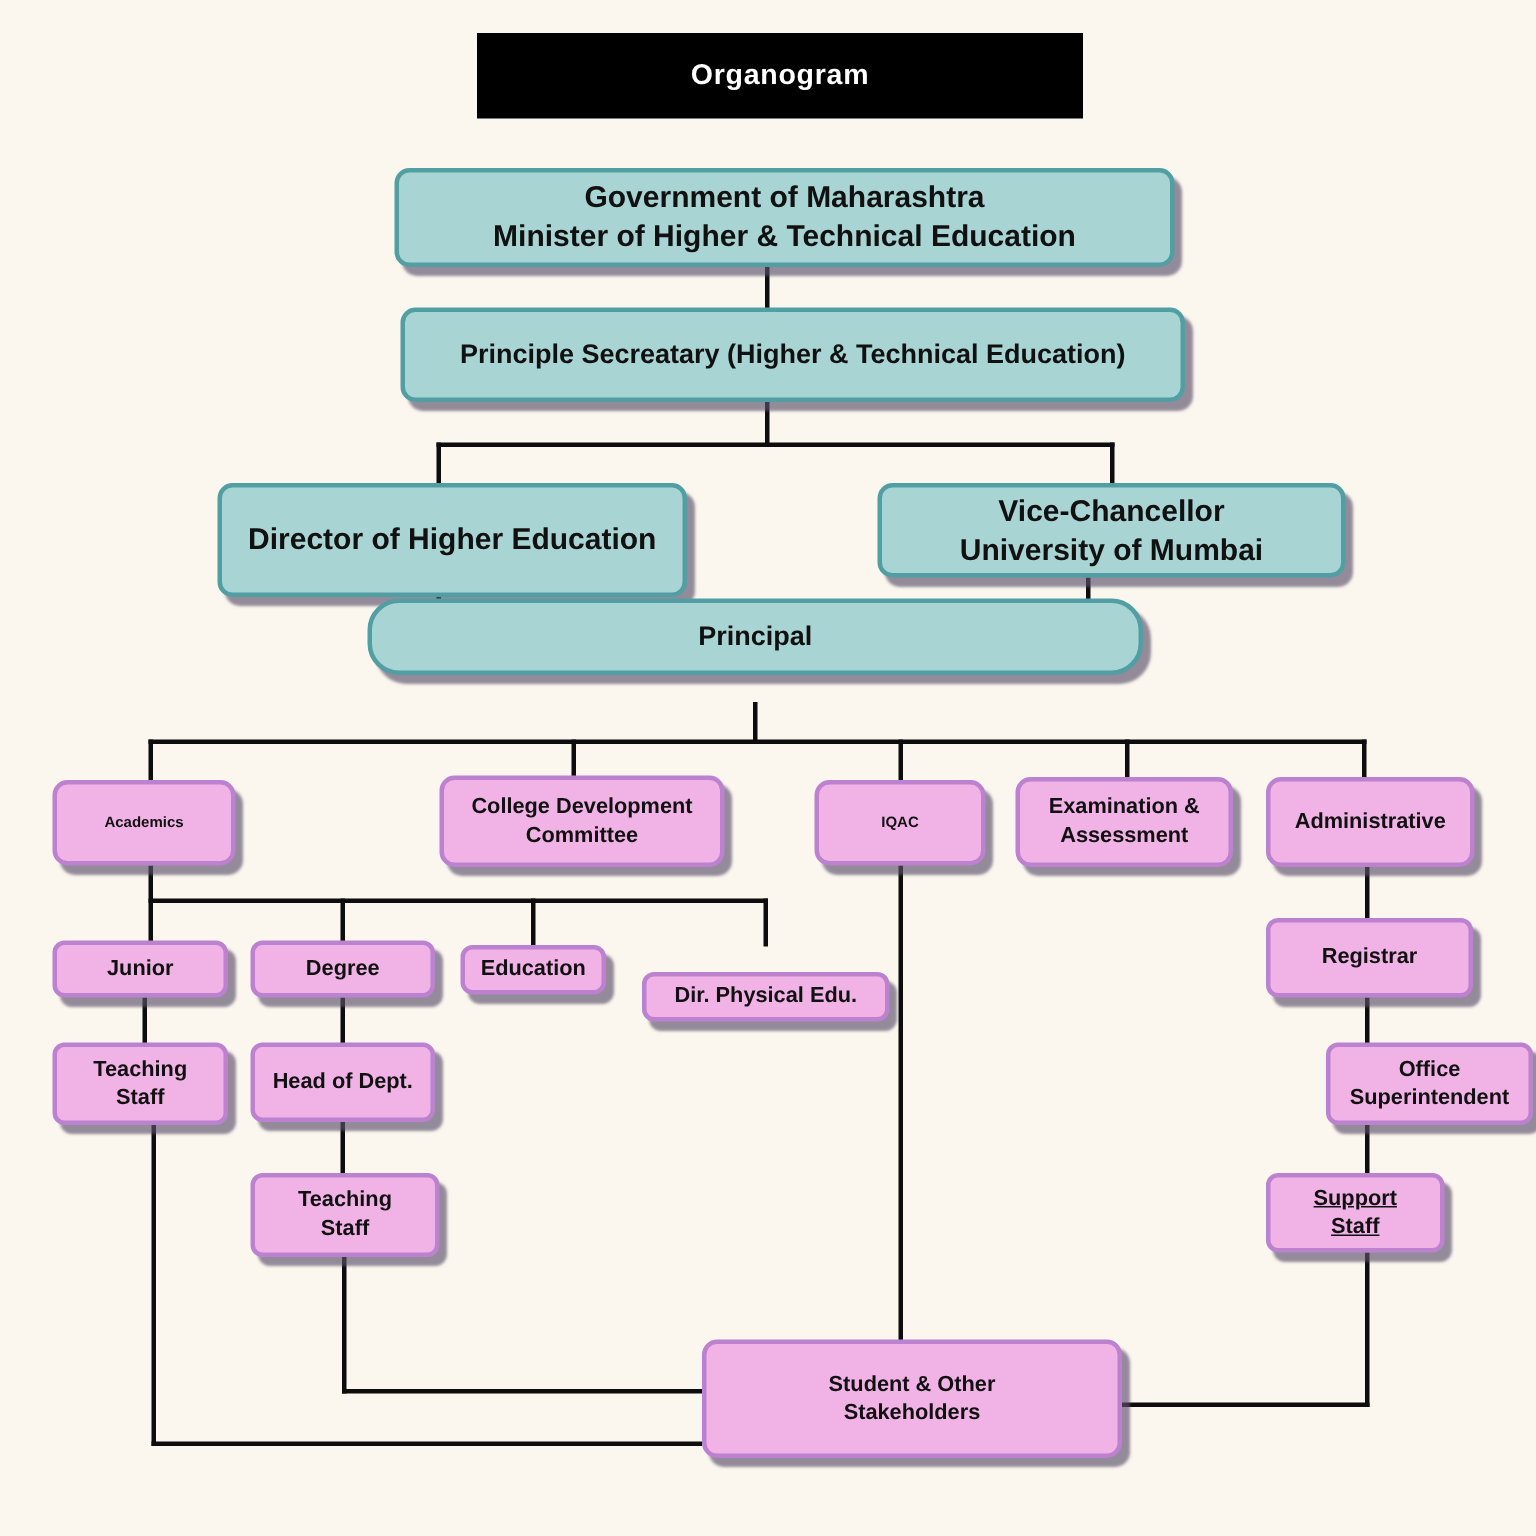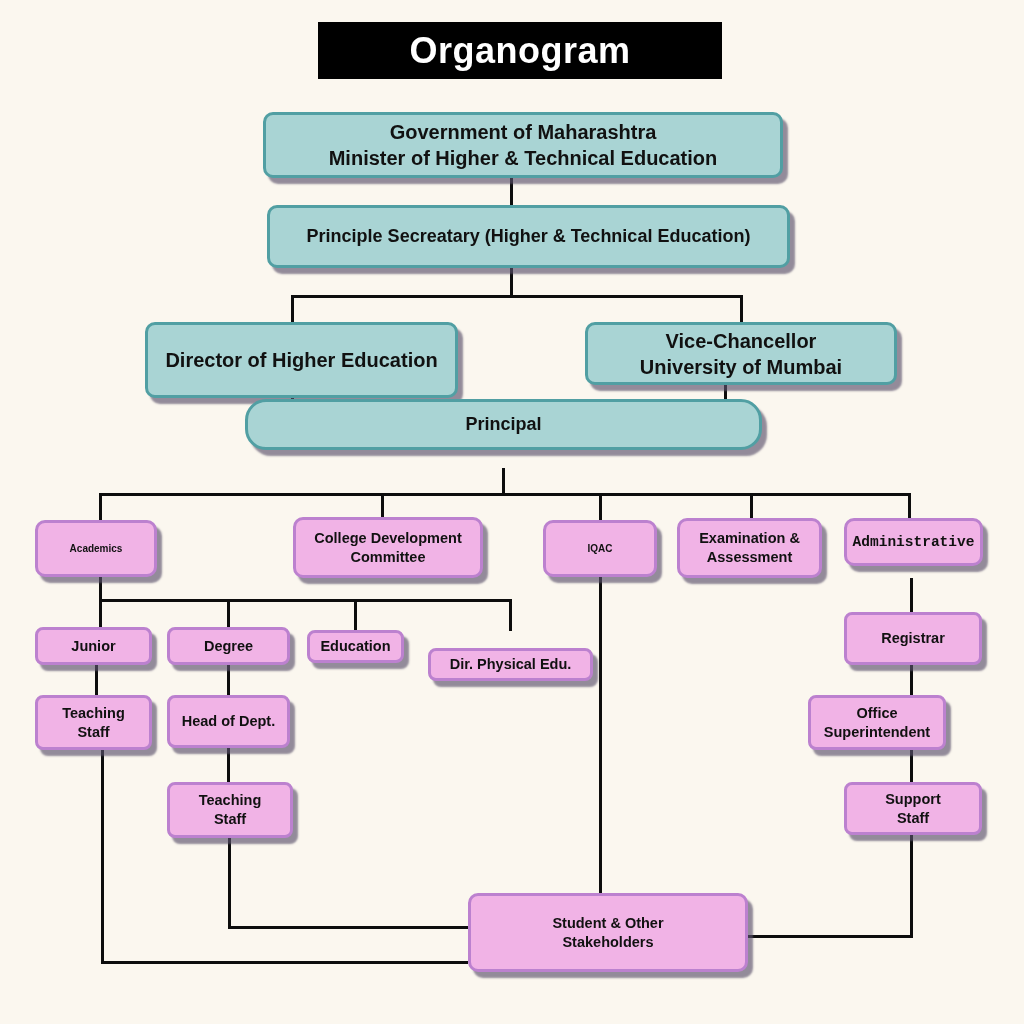--- a/index.html
+++ b/index.html
@@ -24,21 +24,21 @@
     font-family: "Liberation Sans", "DejaVu Sans", sans-serif;
     overflow: hidden;
   }
   .title-bar {
     position: absolute;
     background: var(--title-bg);
     color: var(--title-text);
     display: flex;
     align-items: center;
     justify-content: center;
-    font-size: 36px;
+    font-size: 19px;
     font-weight: bold;
     letter-spacing: 0.5px;
   }
   .box {
     position: absolute;
     display: flex;
     align-items: center;
     justify-content: center;
     text-align: center;
     font-weight: bold;
@@ -110,21 +110,21 @@
 
   <div class="box pink fs14" style="left:677px; top:518px; width:145px; height:60px;">
     <span class="box-label">Examination &amp;
 Assessment</span>
   </div>
 
   <div class="box pink fs15" style="left:543px; top:520px; width:114px; height:57px;">
     <span class="box-label">IQAC</span>
   </div>
 
-  <div class="box pink fs14" style="left:844px; top:518px; width:139px; height:48px;font-family:Liberation Mono, monospace;">
+  <div class="box pink fs14" style="left:844px; top:518px; width:139px; height:60px;">
     <span class="box-label">Administrative</span>
   </div>
 
   <div class="box pink fs14" style="left:35px; top:627px; width:117px; height:38px; border-radius:8px;">
     <span class="box-label">Junior</span>
   </div>
 
   <div class="box pink fs14" style="left:167px; top:627px; width:123px; height:38px; border-radius:8px;">
     <span class="box-label">Degree</span>
   </div>
@@ -148,26 +148,26 @@
 
   <div class="box pink fs14" style="left:167px; top:782px; width:126px; height:56px; border-radius:8px;">
     <span class="box-label">Teaching
 Staff</span>
   </div>
 
   <div class="box pink fs14" style="left:844px; top:612px; width:138px; height:53px; border-radius:8px;">
     <span class="box-label">Registrar</span>
   </div>
 
-  <div class="box pink fs14" style="left:808px; top:695px; width:138px; height:55px; border-radius:8px;">
+  <div class="box pink fs14" style="left:884px; top:695px; width:138px; height:55px; border-radius:8px;">
     <span class="box-label">Office
 Superintendent</span>
   </div>
 
-  <div class="box pink fs14" style="left:844px; top:782px; width:138px; height:53px; border-radius:8px;">
+  <div class="box pink fs14" style="left:844px; top:782px; width:119px; height:53px; border-radius:8px;text-decoration:underline;">
     <span class="box-label">Support
 Staff</span>
   </div>
 
   <div class="box pink fs14" style="left:468px; top:893px; width:280px; height:79px;">
     <span class="box-label">Student &amp; Other
 Stakeholders</span>
   </div>
 
   <div class="line" style="left:510px; top:178px; width:3px; height:28px;"></div>

